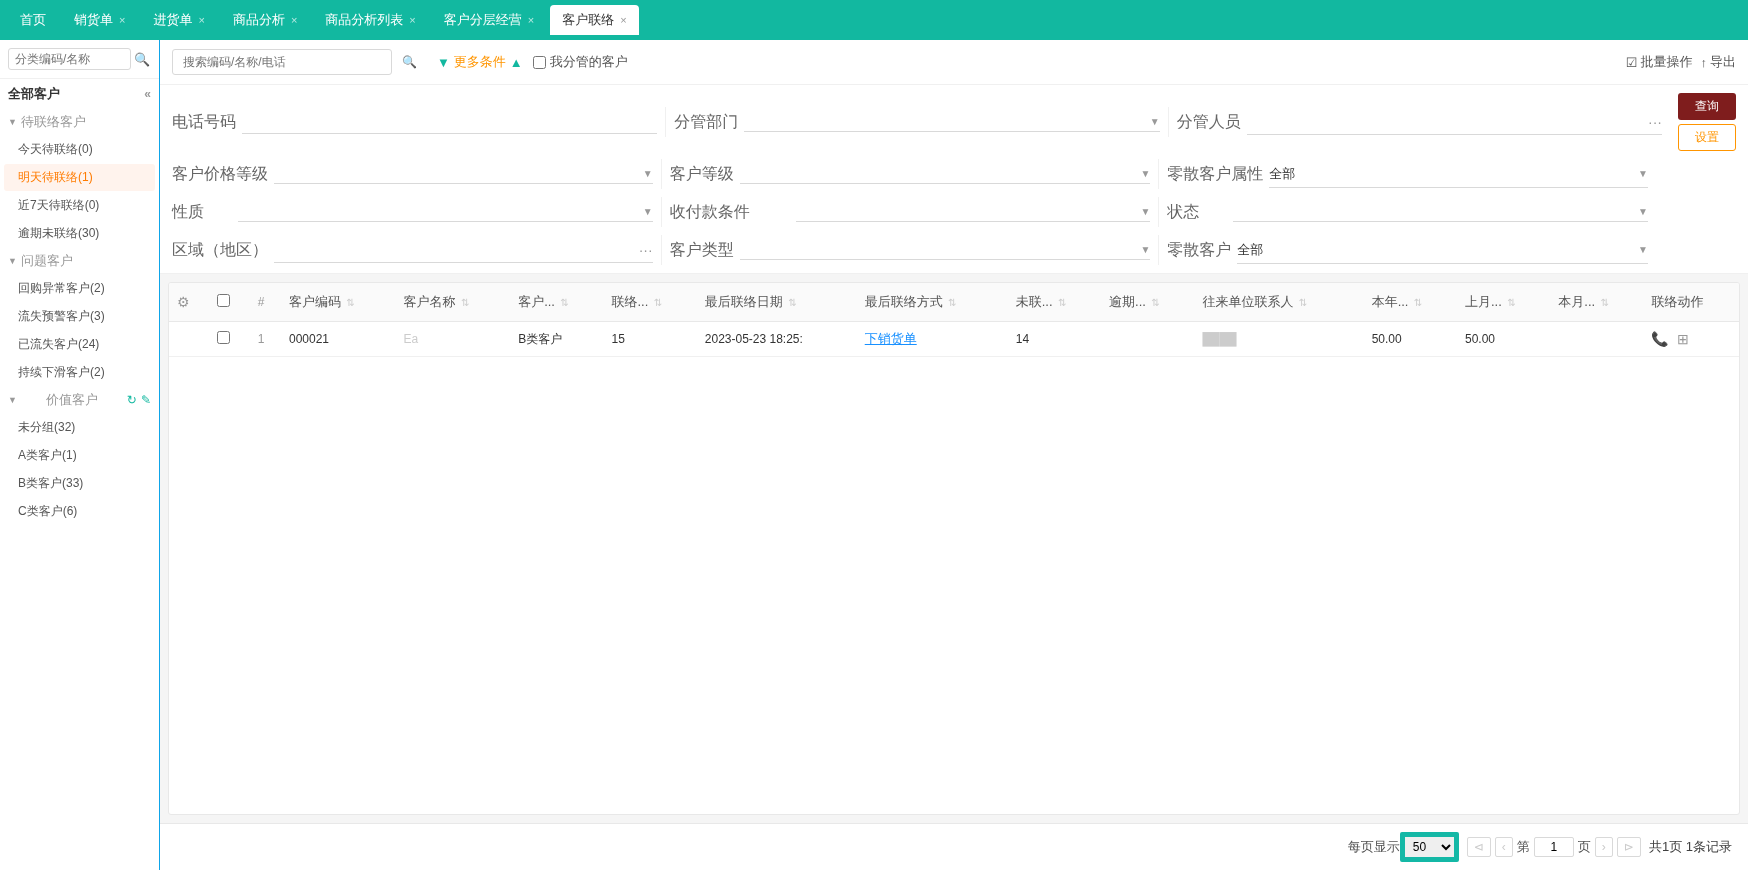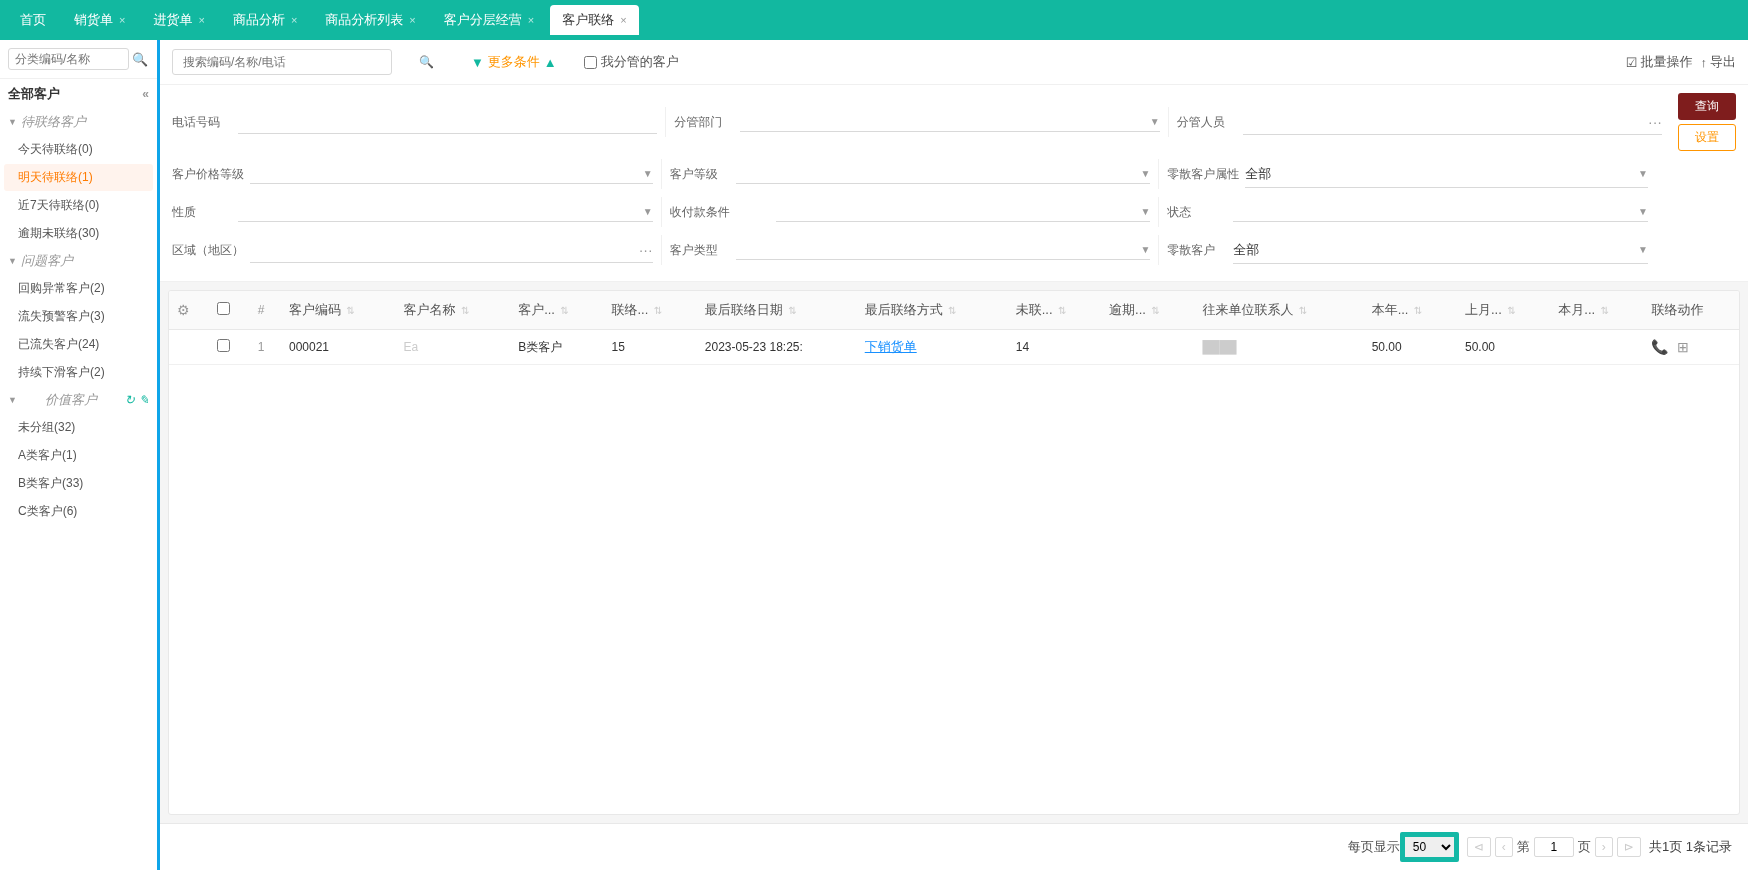--- a/index.html
+++ b/index.html
@@ -10,50 +10,50 @@
     .nav-item { color: #fff; padding: 6px 12px; border-radius: 4px 4px 0 0; cursor: pointer; font-size: 13px; white-space: nowrap; display: flex; align-items: center; gap: 4px; }
     .nav-item.active { background: #fff; color: #333; }
     .nav-item .close-x { font-size: 11px; color: rgba(255,255,255,0.7); margin-left: 2px; }
     .nav-item.active .close-x { color: #999; }
     .nav-home { color: #fff; padding: 6px 12px; cursor: pointer; font-size: 13px; }
 
     
     .main-layout { display: flex; height: calc(870px - 40px); }
 
     
-    .sidebar { width: 160px; background: #fff; border-right: 3px solid #0ea5e9; overflow-y: auto; flex-shrink: 0; }
+    .sidebar { width: 160px; background: #fff; border-right: 1px solid #0ea5e9; overflow-y: auto; flex-shrink: 0; }
     .sidebar-search { padding: 8px; display: flex; align-items: center; border-bottom: 1px solid #f0f0f0; }
     .sidebar-search input { border: 1px solid #d9d9d9; border-radius: 3px; padding: 3px 6px; font-size: 12px; width: 100%; outline: none; }
     .sidebar-search .search-icon { color: #999; margin-left: 4px; cursor: pointer; }
     .sidebar-all { display: flex; align-items: center; justify-content: space-between; padding: 6px 8px; cursor: pointer; font-weight: bold; font-size: 13px; color: #333; }
     .sidebar-all .collapse-icon { color: #999; font-size: 12px; }
-    .sidebar-group-title { padding: 4px 8px; font-size: 12px; color: #999; display: flex; align-items: center; gap: 4px; font-style: italic; }
+    .sidebar-group-title { padding: 4px 8px; font-size: 12px; color: #999; display: flex; align-items: center; gap: 4px; }
     .sidebar-group-title::before { content: "▼"; font-size: 9px; }
     .sidebar-item { padding: 5px 8px 5px 14px; cursor: pointer; font-size: 12px; color: #555; white-space: nowrap; overflow: hidden; text-overflow: ellipsis; border-radius: 3px; margin: 1px 4px; }
     .sidebar-item.highlight { background: #fff3ed; color: #ff7b00; }
 
     
     .content { flex: 1; display: flex; flex-direction: column; overflow: hidden; }
 
     
-    .toolbar { background: #fff; padding: 8px 12px; display: flex; align-items: center; gap: 17px; border-bottom: 1px solid #f0f0f0; }
+    .toolbar { background: #fff; padding: 8px 12px; display: flex; align-items: center; gap: 0; border-bottom: 1px solid #f0f0f0; }
     .toolbar-search { border: 1px solid #d9d9d9; border-radius: 3px; padding: 5px 10px; font-size: 12px; width: 220px; outline: none; color: #999; }
     .toolbar-btn { padding: 5px 10px; border: none; background: none; cursor: pointer; font-size: 12px; display: flex; align-items: center; gap: 4px; color: #555; }
     .toolbar-btn.orange { color: #ff9500; }
     .toolbar-right { margin-left: auto; display: flex; align-items: center; gap: 8px; }
     .batch-btn { font-size: 12px; color: #555; display: flex; align-items: center; gap: 3px; cursor: pointer; }
     .export-btn { font-size: 12px; color: #555; display: flex; align-items: center; gap: 3px; cursor: pointer; }
     .checkbox-label { display: flex; align-items: center; gap: 4px; font-size: 12px; color: #555; cursor: pointer; }
 
     
     .filter-panel { background: #fff; border-bottom: 1px solid #f0f0f0; padding: 8px 12px; }
     .filter-row { display: flex; align-items: center; gap: 8px; margin-bottom: 8px; }
-    .filter-row:last-child { margin-bottom: 8px; }
+    .filter-row:last-child { margin-bottom: 0; }
     .filter-field { display: flex; align-items: center; gap: 6px; flex: 1; min-width: 0; }
-    .filter-label { font-size: 12px; color: #666; white-space: nowrap; min-width: 60px; }
+    .filter-label { font-size: 16px; color: #666; white-space: nowrap; min-width: 60px; }
     .filter-input { flex: 1; border: none; border-bottom: 1px solid #d9d9d9; padding: 4px 0; font-size: 12px; outline: none; color: #333; min-width: 0; }
     .filter-select { flex: 1; display: flex; align-items: center; justify-content: space-between; border-bottom: 1px solid #d9d9d9; padding: 4px 0; cursor: pointer; font-size: 12px; color: #333; }
     .filter-select .chevron { color: #999; font-size: 10px; }
     .filter-divider { width: 1px; background: #f0f0f0; height: 30px; }
     .filter-action { display: flex; flex-direction: column; gap: 4px; margin-left: 8px; }
     .btn-query { background: #7f1d1d; color: #fff; border: none; padding: 5px 16px; border-radius: 3px; cursor: pointer; font-size: 12px; }
     .btn-reset { background: #fff; color: #ff9500; border: 1px solid #ff9500; padding: 4px 16px; border-radius: 3px; cursor: pointer; font-size: 12px; }
     .filter-dots { color: #999; font-size: 14px; cursor: pointer; }
 
     

